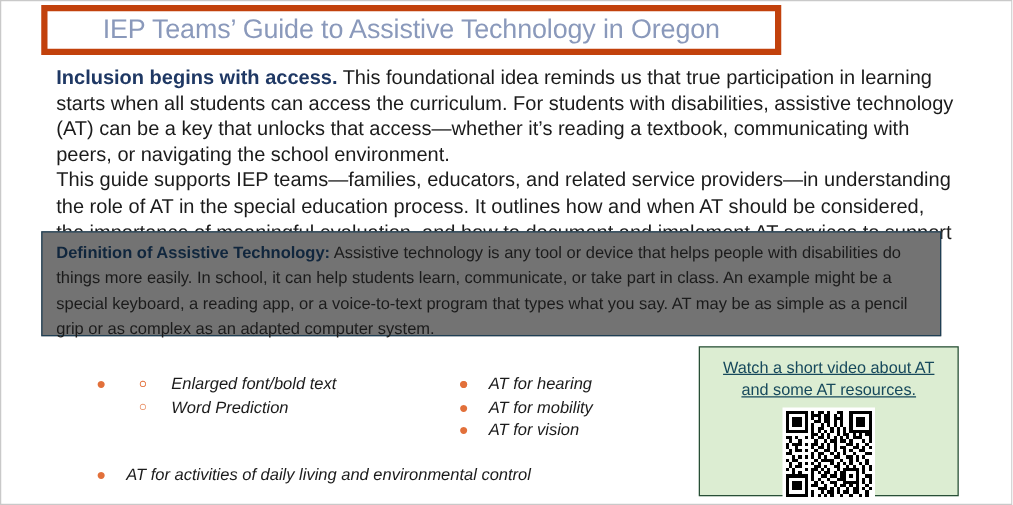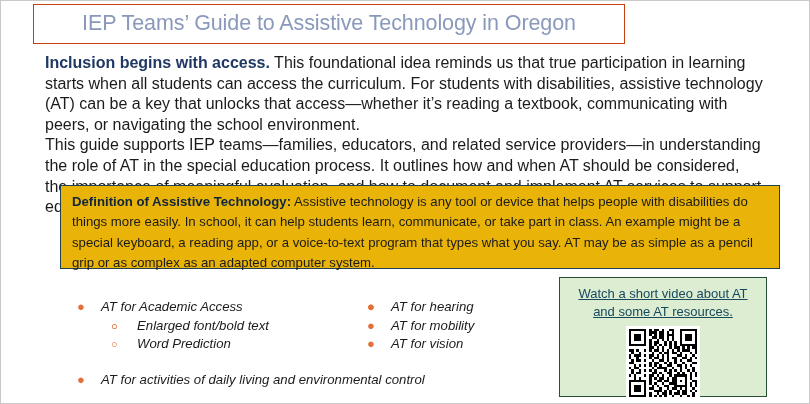--- a/index.html
+++ b/index.html
@@ -21,21 +21,21 @@
   }
 
   
   .title-banner {
     position: absolute;
     left: 32px;
     top: 3px;
     width: 592px;
     height: 40px;
     box-sizing: border-box;
-    border: 1px solid #c2410c;
+    border: 5px solid #c2410c;
     background: #ffffff;
     display: flex;
     align-items: center;
     justify-content: center;
   }
   .title-text {
     font-size: 21.5px;
     line-height: 1;
     color: #8a99bb;
     letter-spacing: -0.1px;
@@ -55,26 +55,26 @@
   }
   .intro p { margin: 0; }
   .lead-in {
     font-weight: bold;
     color: #1f3864;
   }
 
   
   .definition-box {
     position: absolute;
-    left: 59px;
+    left: 32px;
     top: 184px;
     width: 720px;
     height: 84px;
     box-sizing: border-box;
-    background: #eab308;
+    background: #737373;
     border: 1.5px solid #1f3f54;
     padding: 6px 11px 4px 11px;
   }
   .definition-text {
     font-size: 13.2px;
     line-height: 20.4px;
     color: #1b1b1b;
     margin: 0;
   }
   .definition-label {
@@ -197,21 +197,20 @@
 
   <div class="definition-box">
     <p class="definition-text"><span class="definition-label">Definition of Assistive Technology:</span><span> Assistive technology is any tool or device that helps people with disabilities do things more easily. In school, it can help students learn, communicate, or take part in class.  An example might be a special keyboard, a reading app, or a voice-to-text program that types what you say. AT may be as simple as a pencil grip or as complex as an adapted computer system.</span></p>
   </div>
 
 
   <div class="list-col-a">
     <ul class="lvl1">
       <li class="item lvl1-item">
         <span class="marker">●</span>
-        <span>AT for Academic Access</span>
       </li>
     </ul>
     <ul class="lvl2">
       <li class="item lvl2-item">
         <span class="marker">○</span>
       </li>
       <li class="item lvl2-item">
         <span class="marker">○</span>
         <span>Enlarged font/bold text</span>
       </li>

